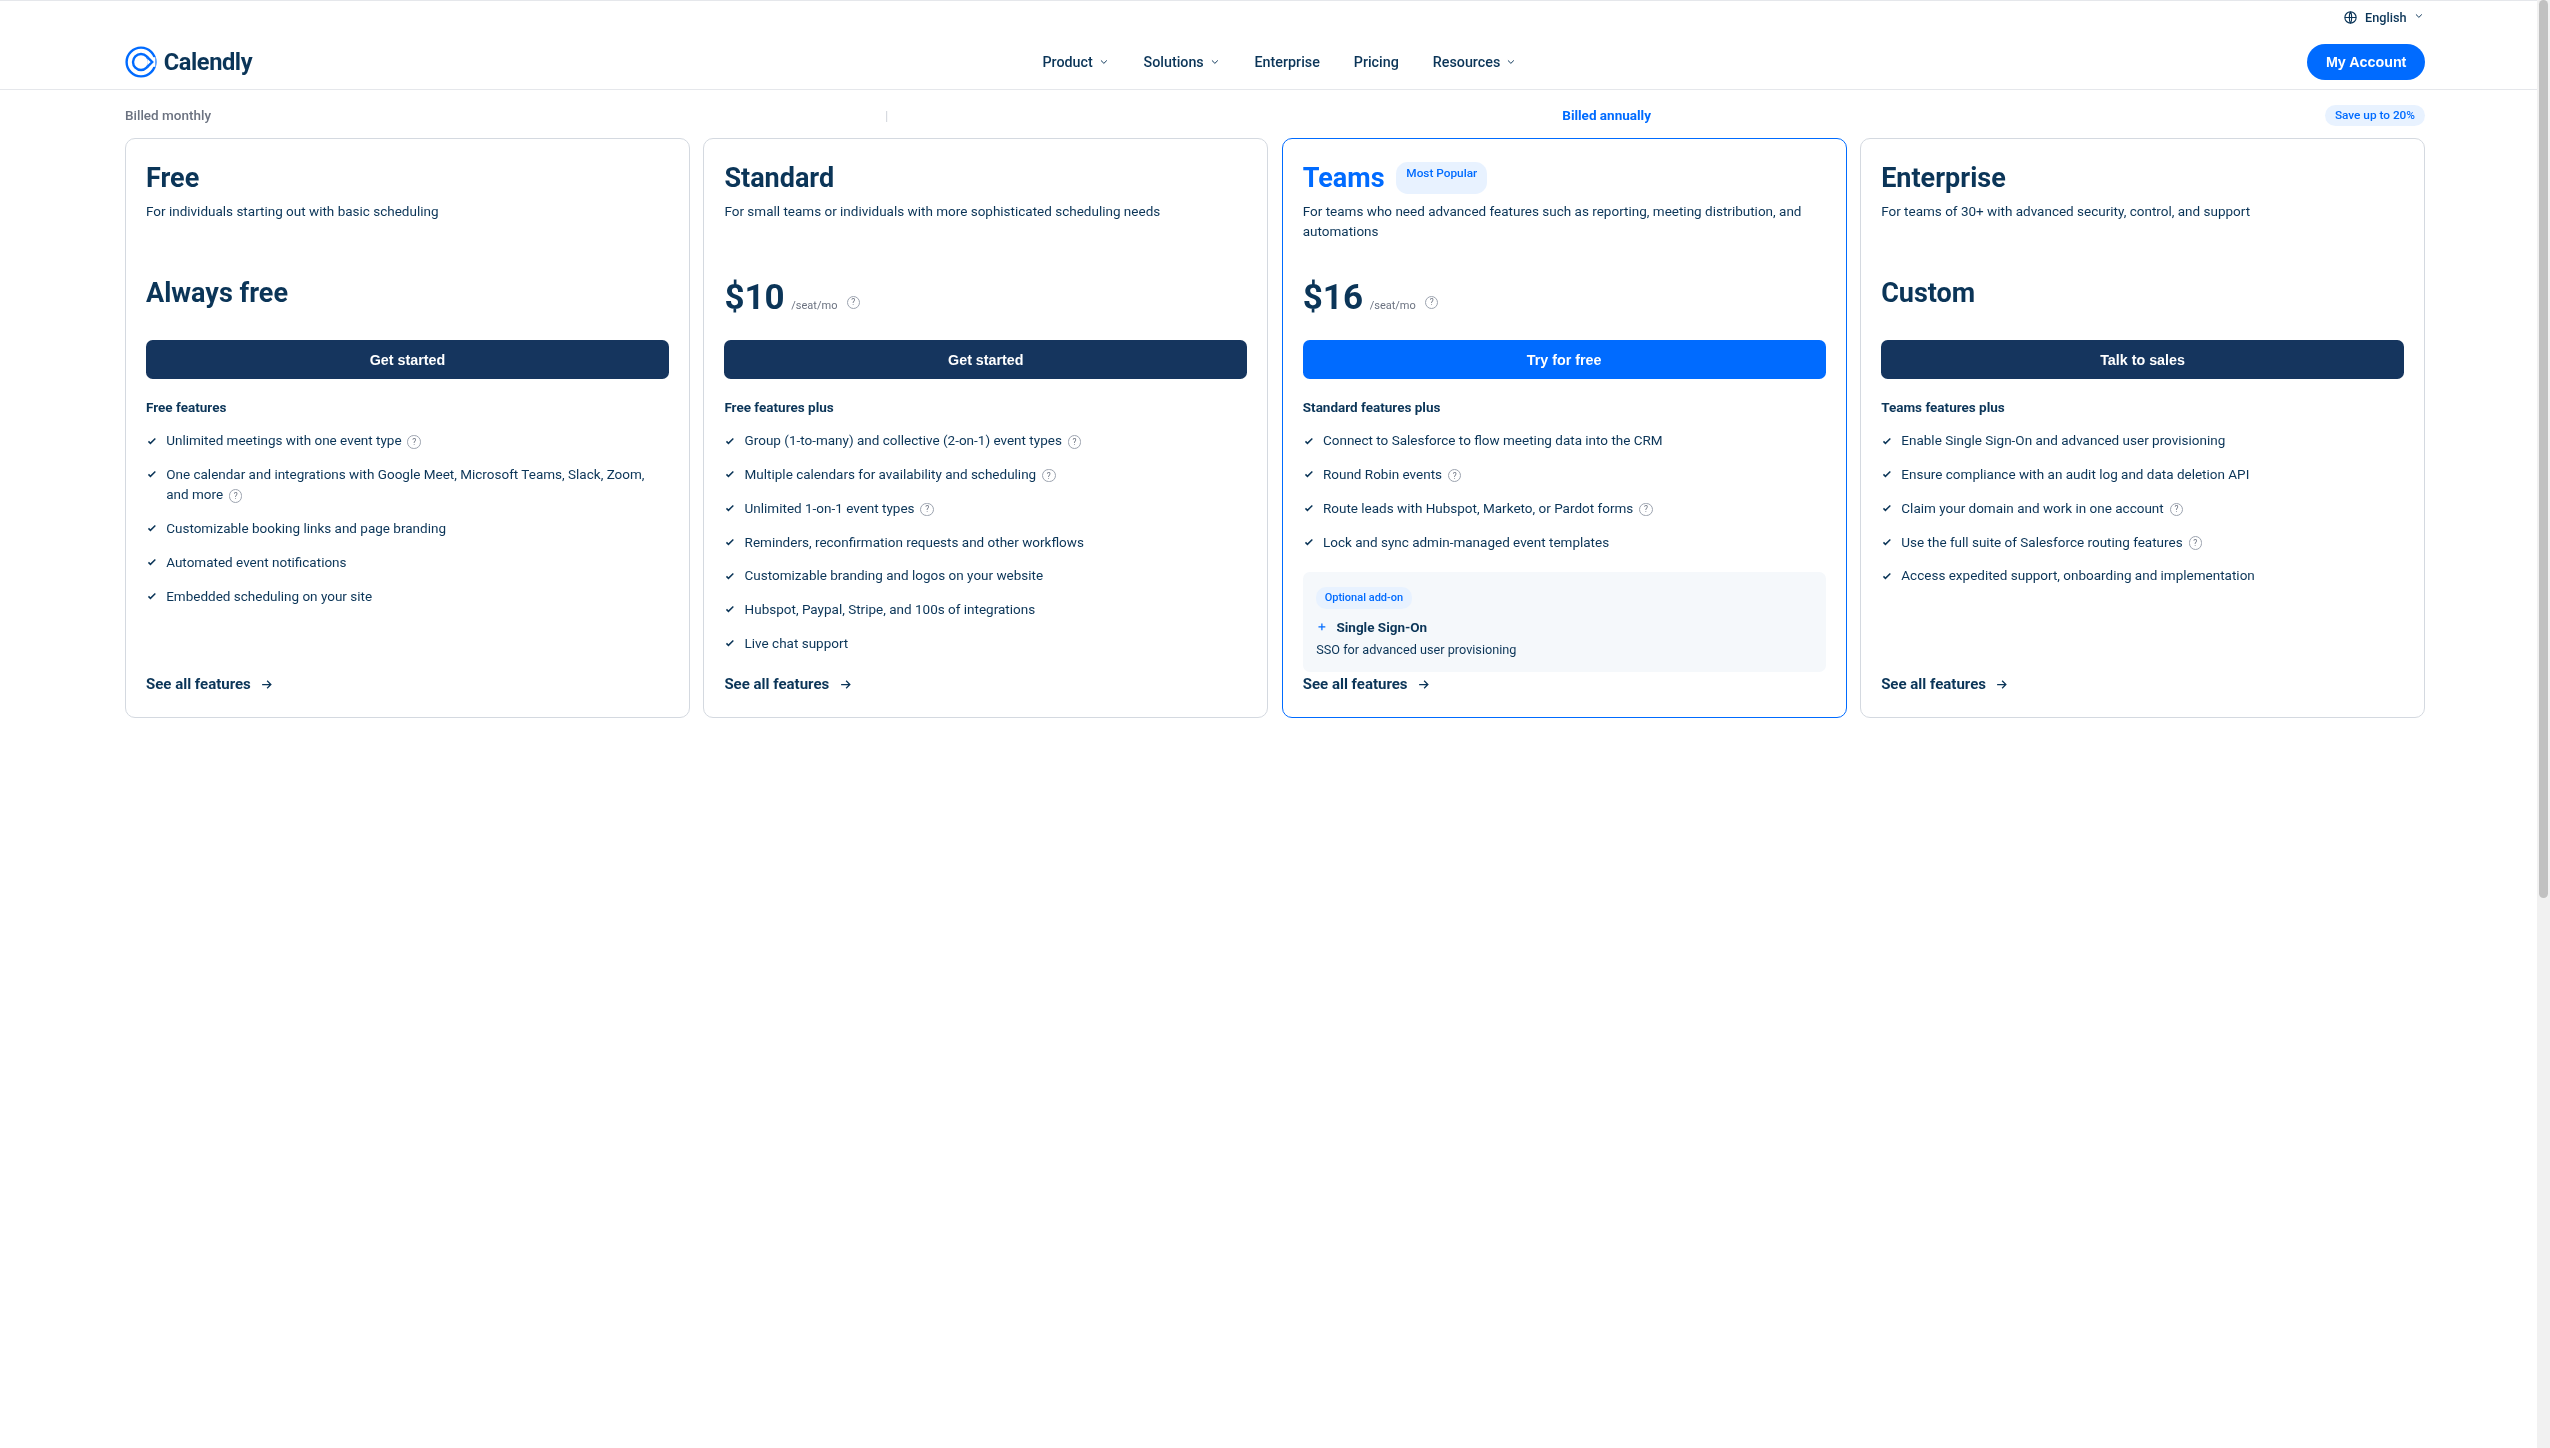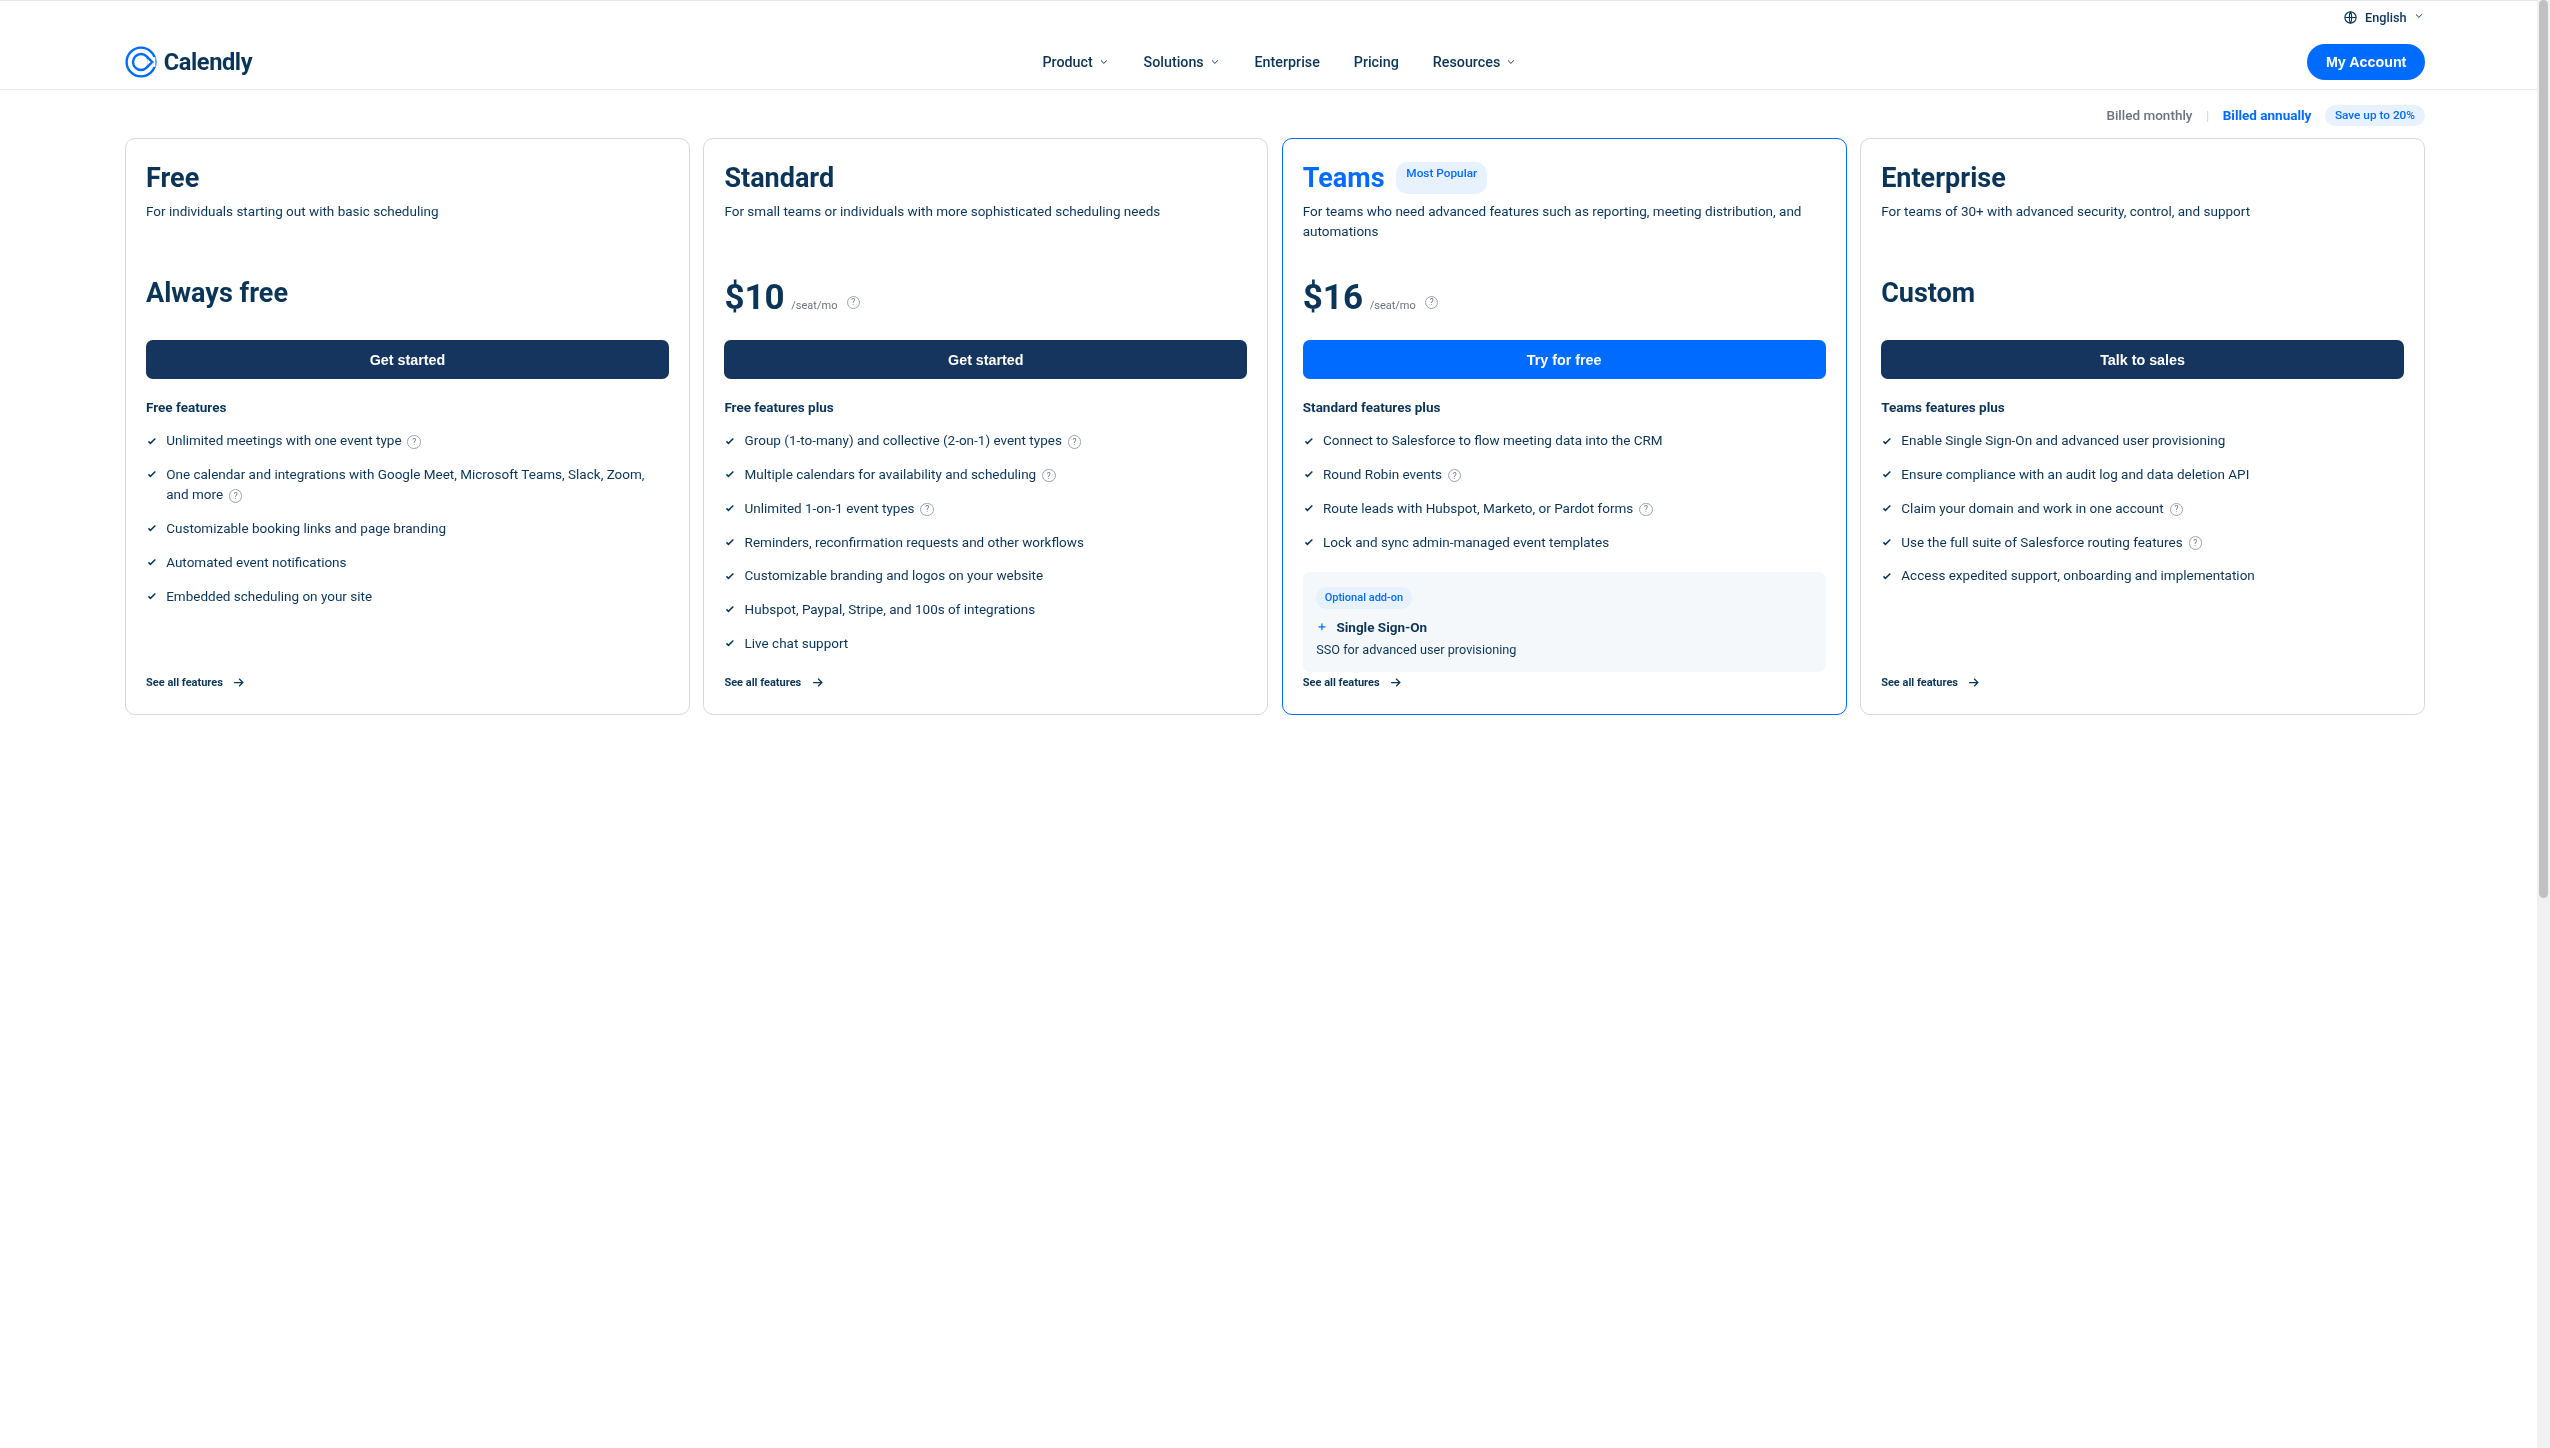--- a/index.html
+++ b/index.html
@@ -5,21 +5,21 @@
 *{margin:0;padding:0;box-sizing:border-box;-webkit-font-smoothing:antialiased}
 body{font-family:-apple-system,BlinkMacSystemFont,"Segoe UI",Roboto,sans-serif;background:#fff;color:#0B3558}
 .topbar{height:34px;display:flex;justify-content:flex-end;align-items:center;padding:0 125px;border-top:0.8px solid #e5e7eb}
 .lang-selector{display:flex;gap:6.7px;font-size:12.7px;font-weight:500;color:#0B3558;cursor:pointer}
 .navbar{height:56px;display:flex;align-items:center;justify-content:space-between;padding:0 125px;border-bottom:0.8px solid #e5e7eb}
 .logo{display:flex;align-items:center;gap:6.7px}
 .logo-text{font-size:23.6px;font-weight:700;color:#0B3558;letter-spacing:-0.4px}
 .nav-links{display:flex;gap:34px}
 .nav-link{font-size:14.3px;font-weight:500;color:#0B3558;cursor:pointer;display:flex;align-items:center;gap:5px}
 .account-btn{background:#006BFF;color:#fff;border:none;padding:10px 18.6px;border-radius:23.6px;font-size:14.3px;font-weight:600;cursor:pointer}
-.billing-toggle{display:flex;justify-content:flex-end;align-items:center;gap:13.5px;padding:15px 125px 11.8px;font-size:13.5px}
+.billing-toggle{display:flex;justify-content:space-between;align-items:center;gap:13.5px;padding:15px 125px 11.8px;font-size:13.5px}
 .billing-monthly{color:#6B7280;font-weight:500}
 .billing-divider{color:#D1D5DB}
 .billing-annual{color:#006BFF;font-weight:700}
 .save-badge{background:#E8F2FF;color:#006BFF;padding:3.4px 10px;border-radius:11.8px;font-size:11.8px;font-weight:500}
 .plans{display:grid;grid-template-columns:repeat(4,1fr);gap:13.5px;padding:0 125px 34px}
 .plan{border:0.8px solid #D4D9E0;border-radius:10px;padding:23.6px 20px;display:flex;flex-direction:column;position:relative}
 .plan.highlight{border-color:#006BFF}
 .plan-title{font-size:27px;font-weight:700;color:#0B3558;margin-bottom:7px;display:flex;gap:11.8px}
 .plan.highlight .plan-title-text{color:#006BFF}
 .popular-badge{background:#E8F2FF;color:#006BFF;font-size:11.8px;font-weight:500;padding:3.4px 10px;border-radius:11.8px}
@@ -34,21 +34,21 @@
 .features-heading{font-size:13.5px;font-weight:700;color:#0B3558;margin-bottom:15px}
 .features-list{list-style:none;flex:1}
 .features-list li{display:flex;align-items:flex-start;gap:8.4px;font-size:13.5px;line-height:1.5;color:#0B3558;margin-bottom:13.5px}
 .check{flex-shrink:0;width:11.8px;height:11.8px;margin-top:4.2px}
 .info-icon{display:inline-block;width:13.5px;height:13.5px;border:0.8px solid #9CA3AF;border-radius:50%;position:relative;margin-left:2.5px;vertical-align:middle;cursor:pointer}
 .info-icon::after{content:"?";position:absolute;top:50%;left:50%;transform:translate(-50%,-50%);font-size:8.4px;color:#6B7280}
 .addon-box{background:#F5F8FB;border-radius:6.7px;padding:13.5px;margin-top:6.7px}
 .addon-label{display:inline-block;background:#E8F2FF;color:#006BFF;font-size:11px;font-weight:500;padding:2.5px 8.4px;border-radius:10px;margin-bottom:8.4px}
 .addon-title{display:flex;align-items:center;gap:8.4px;font-size:13.5px;font-weight:700;color:#0B3558;margin-bottom:3.4px}
 .addon-desc{font-size:12.7px;color:#0B3558;line-height:1.4}
-.see-all{display:flex;align-items:center;gap:8.4px;font-size:11px;font-weight:700;color:#0B3558;cursor:pointer;margin-top:3.4px}
+.see-all{display:flex;align-items:center;gap:8.4px;font-size:15px;font-weight:700;color:#0B3558;cursor:pointer;margin-top:3.4px}
 .plus-icon{width:11.8px;height:11.8px;flex-shrink:0}
 .chevron{width:11.8px;height:11.8px}
 .globe{width:15px;height:15px}
 .arrow-r{width:15px;height:15px}
 .logo-mark{width:32px;height:32px}
 .scrollbar{position:fixed;right:0;top:0;width:12.7px;height:100vh;background:#F1F1F1}
 .scrollbar-thumb{position:absolute;right:1.7px;top:0;width:9.3px;height:62%;background:#C1C1C1;border-radius:5px}
 </style>
 </head>
 <body>

